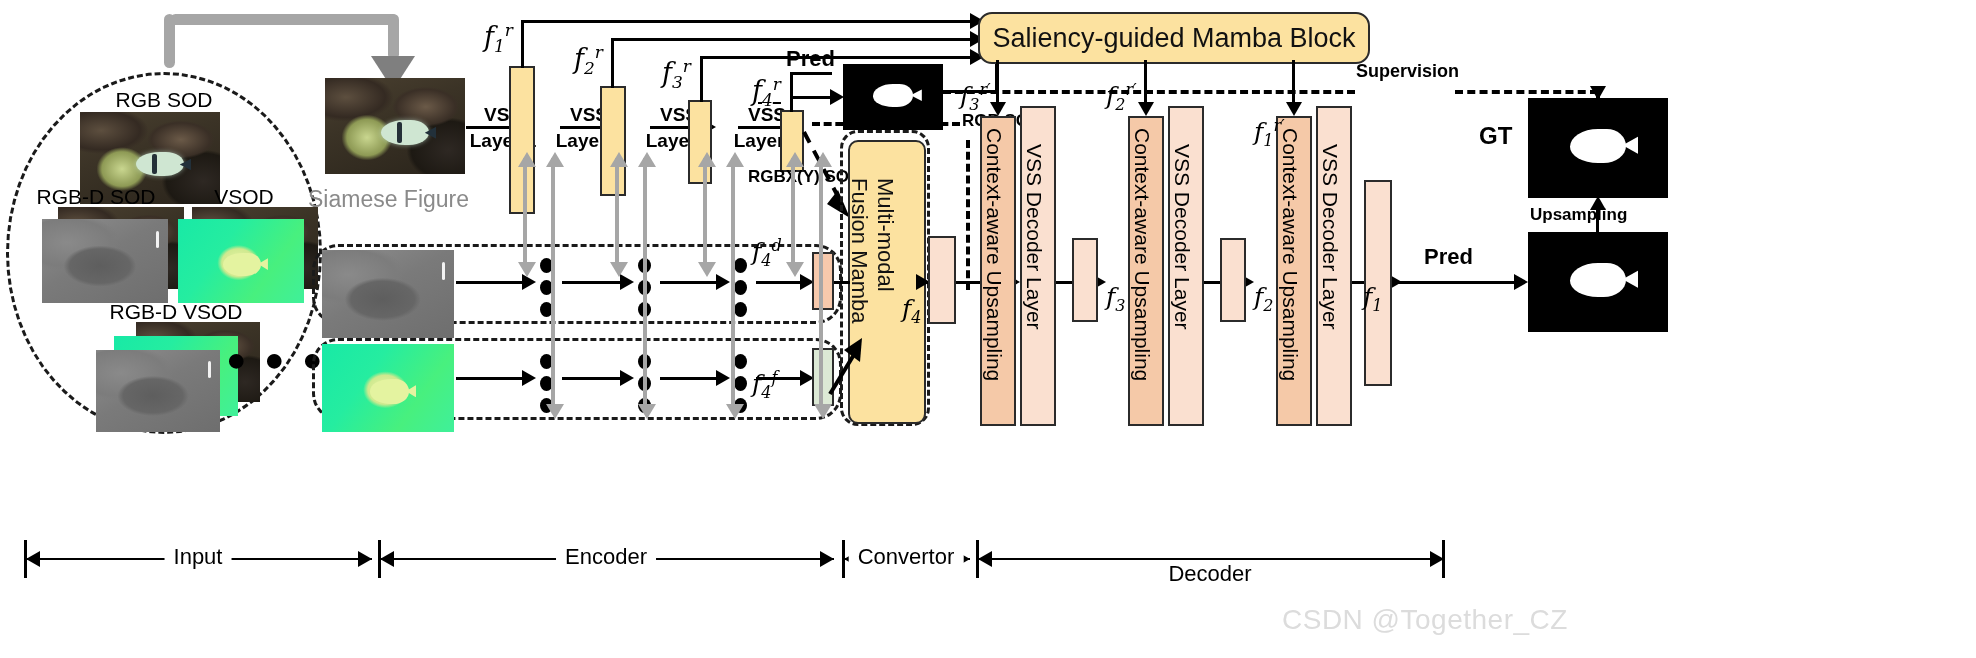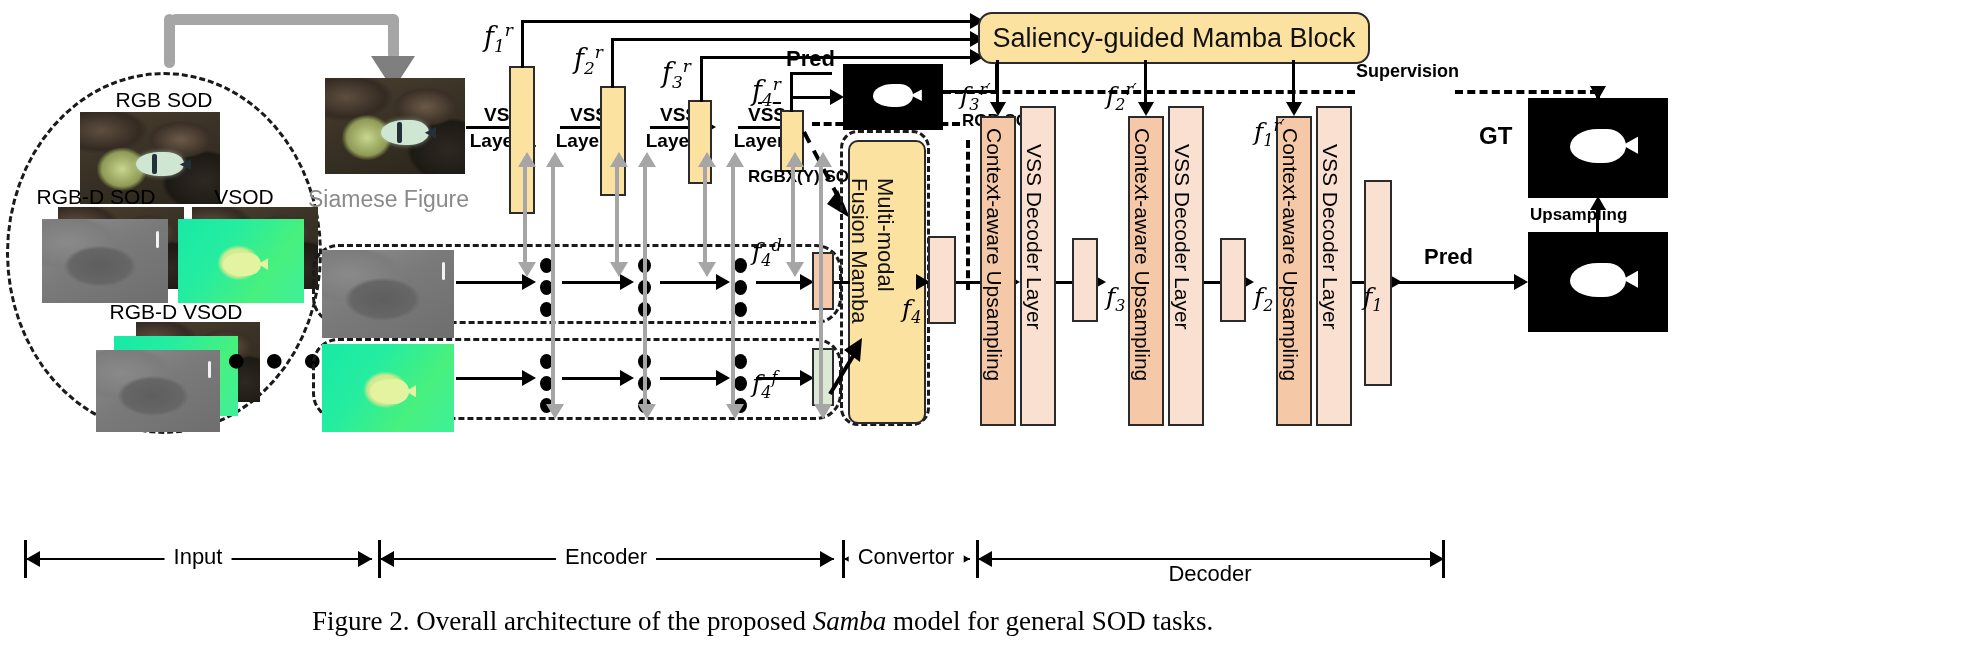--- a/index.html
+++ b/index.html
@@ -490,17 +490,15 @@
     <div class="rnglbl" style="left:906px;top:4px;">Convertor</div>
 
     <div class="rngtick" style="left:976px;top:0;height:38px;"></div>
     <div class="rng" style="left:976px;top:18px;width:468px;"></div>
     <div class="arrowL" style="left:978px;top:11px;"></div>
     <div class="arrowR" style="left:1430px;top:11px;"></div>
     <div class="rngtick" style="left:1442px;top:0;height:38px;"></div>
     <div class="rnglbl" style="left:1210px;top:21px;">Decoder</div>
   </div>
 
-  <div class="caption" style="left:312px;top:606px;">
-    <span>Figure 2. Overall architecture of the proposed </span><i>Samba</i><span> model for general SOD tasks.</span>
-  </div>
+  <div class="wmark" style="left:1282px;top:604px;">CSDN @Together_CZ</div>
 
 </div>
 
 </body></html>

